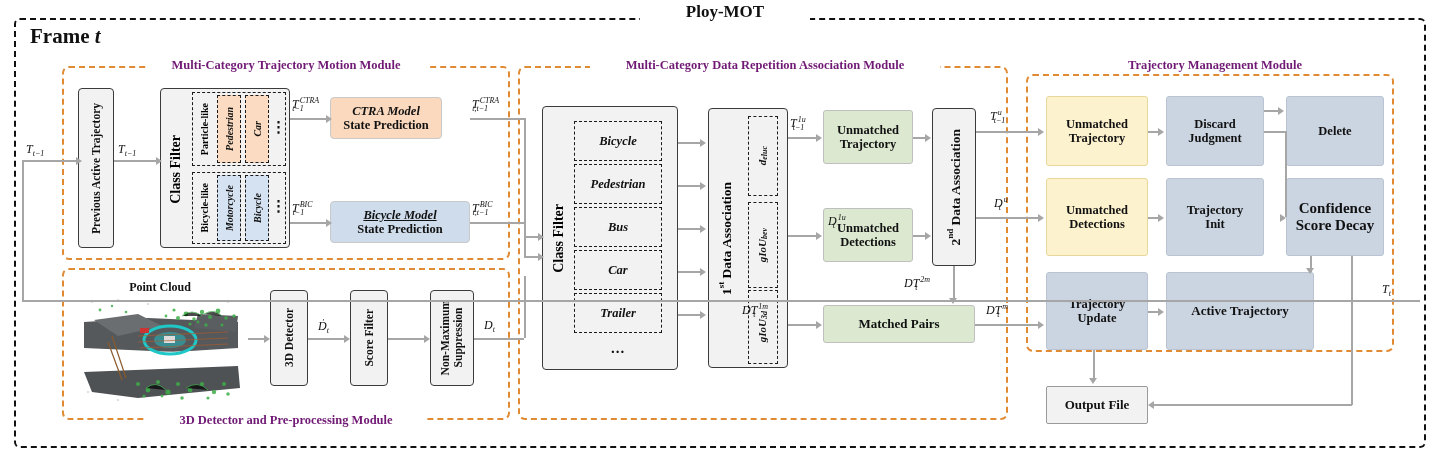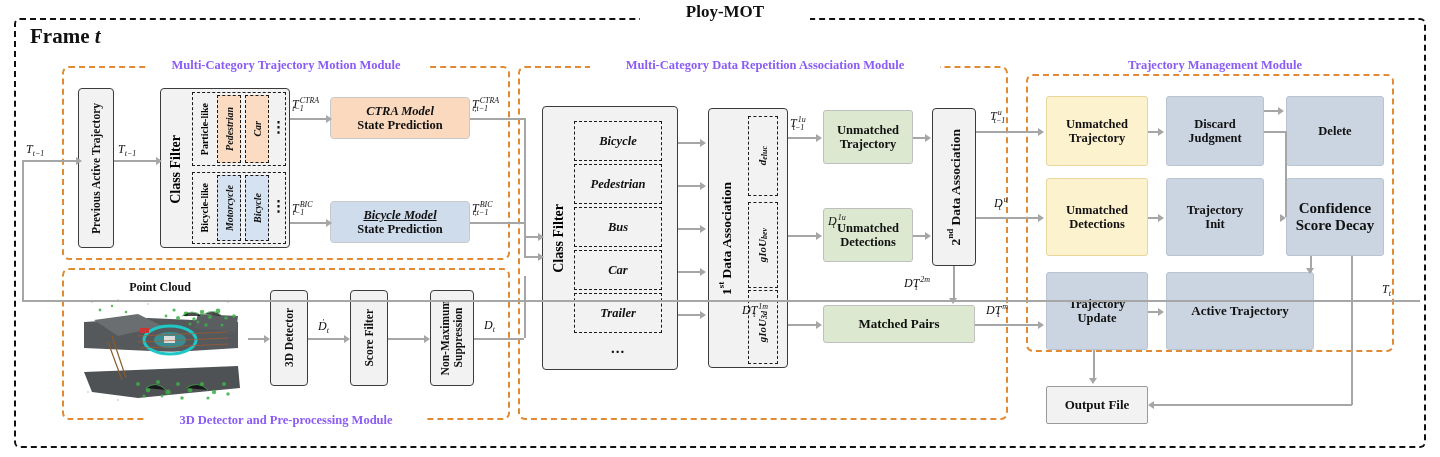--- a/index.html
+++ b/index.html
@@ -8,21 +8,21 @@
 
   .abs{position:absolute;box-sizing:border-box;}
 
   
   #outer-frame{left:14px;top:18px;width:1412px;height:430px;border:2.5px dashed #111;border-radius:6px;}
   #main-title{left:640px;top:2px;width:170px;text-align:center;font-weight:bold;font-size:17px;color:#111;background:#fff;padding:0 6px;}
   #frame-label{left:26px;top:24px;font-weight:bold;font-size:21px;color:#111;background:#fff;padding:0 4px;}
 
   
   .module{border:2px dashed #E08A33;border-radius:7px;}
-  .module-title{text-align:center;font-weight:bold;font-size:12.5px;color:#8b5cf6;background:#fff;padding:0 7px;white-space:nowrap;}
+  .module-title{text-align:center;font-weight:bold;font-size:12.5px;color:#701a75;background:#fff;padding:0 7px;white-space:nowrap;}
 
   
   .box{border:1.4px solid #3b3b3b;border-radius:4px;background:#F2F2F2;
        display:flex;align-items:center;justify-content:center;text-align:center;
        font-weight:bold;color:#111;line-height:1.12;}
   .vert{writing-mode:vertical-rl;transform:rotate(180deg);}
   .box.orange{background:#FAD9BE;border:1px solid #c9c9c9;}
   .box.blue{background:#CFDCEC;border:1px solid #c9c9c9;}
   .box.green{background:#DCE9D0;border:1px solid #bfbfbf;border-radius:3px;}
   .box.yellow{background:#FDF2CE;border:1px solid #E8D79A;border-radius:3px;}
@@ -91,21 +91,21 @@
     <span class="vert">Bicycle-like</span>
   </div>
   <div class="abs dbox fillB" style="left:217px;top:175px;width:24px;height:66px;font-size:10px;">
     <span class="vert">Motorcycle</span>
   </div>
   <div class="abs dbox fillB" style="left:245px;top:175px;width:24px;height:66px;font-size:10px;">
     <span class="vert">Bicycle</span>
   </div>
   <div class="abs dots" style="left:271px;top:197px;">⋮</div>
 
-  <div class="abs box orange" style="left:330px;top:97px;width:140px;height:42px;font-size:12.5px;flex-direction:column;">
+  <div class="abs box orange" style="left:330px;top:97px;width:112px;height:42px;font-size:12.5px;flex-direction:column;">
     <span style="font-style:italic;">CTRA Model</span>
     <span>State Prediction</span>
   </div>
 
   <div class="abs box blue" style="left:330px;top:201px;width:140px;height:42px;font-size:12.5px;flex-direction:column;">
     <span style="font-style:italic;text-decoration:underline;">Bicycle Model</span>
     <span>State Prediction</span>
   </div>
 
   <div class="abs module" style="left:62px;top:268px;width:448px;height:152px;"></div>

